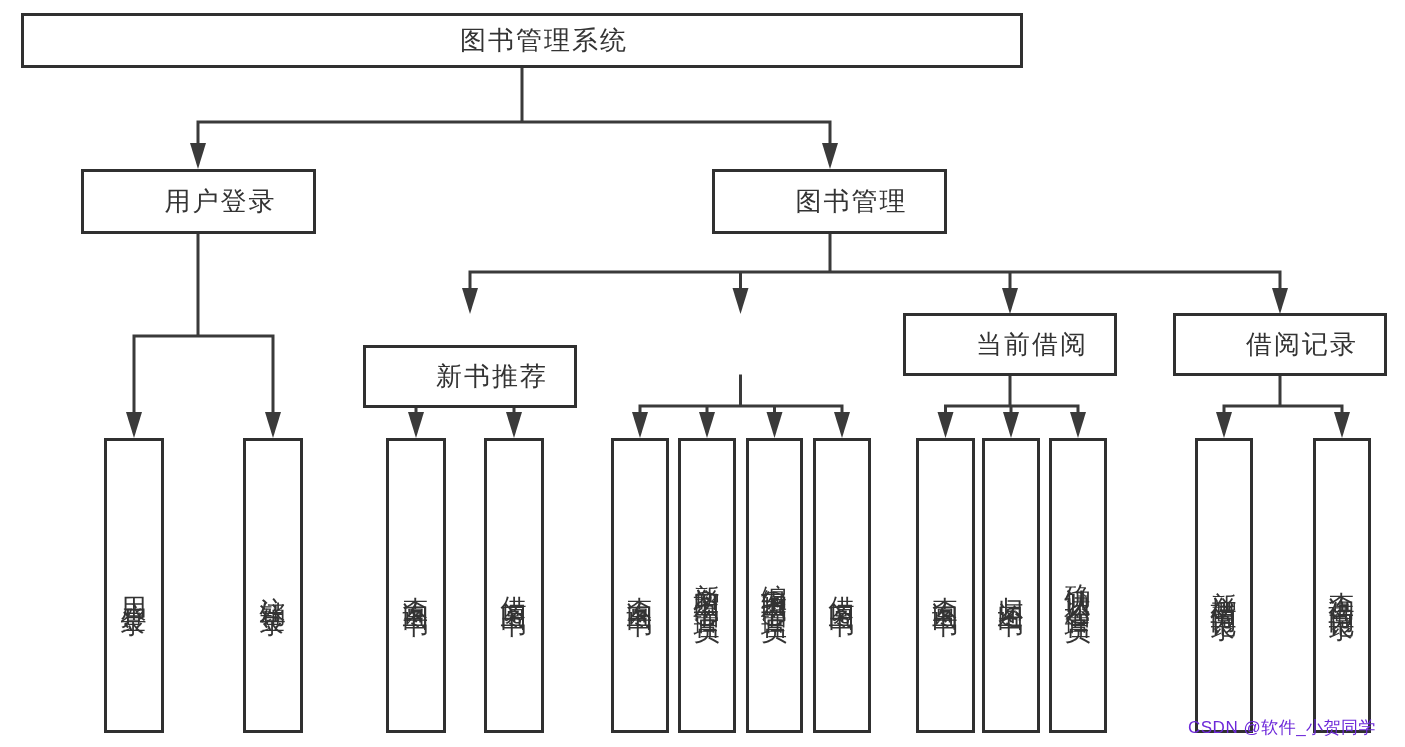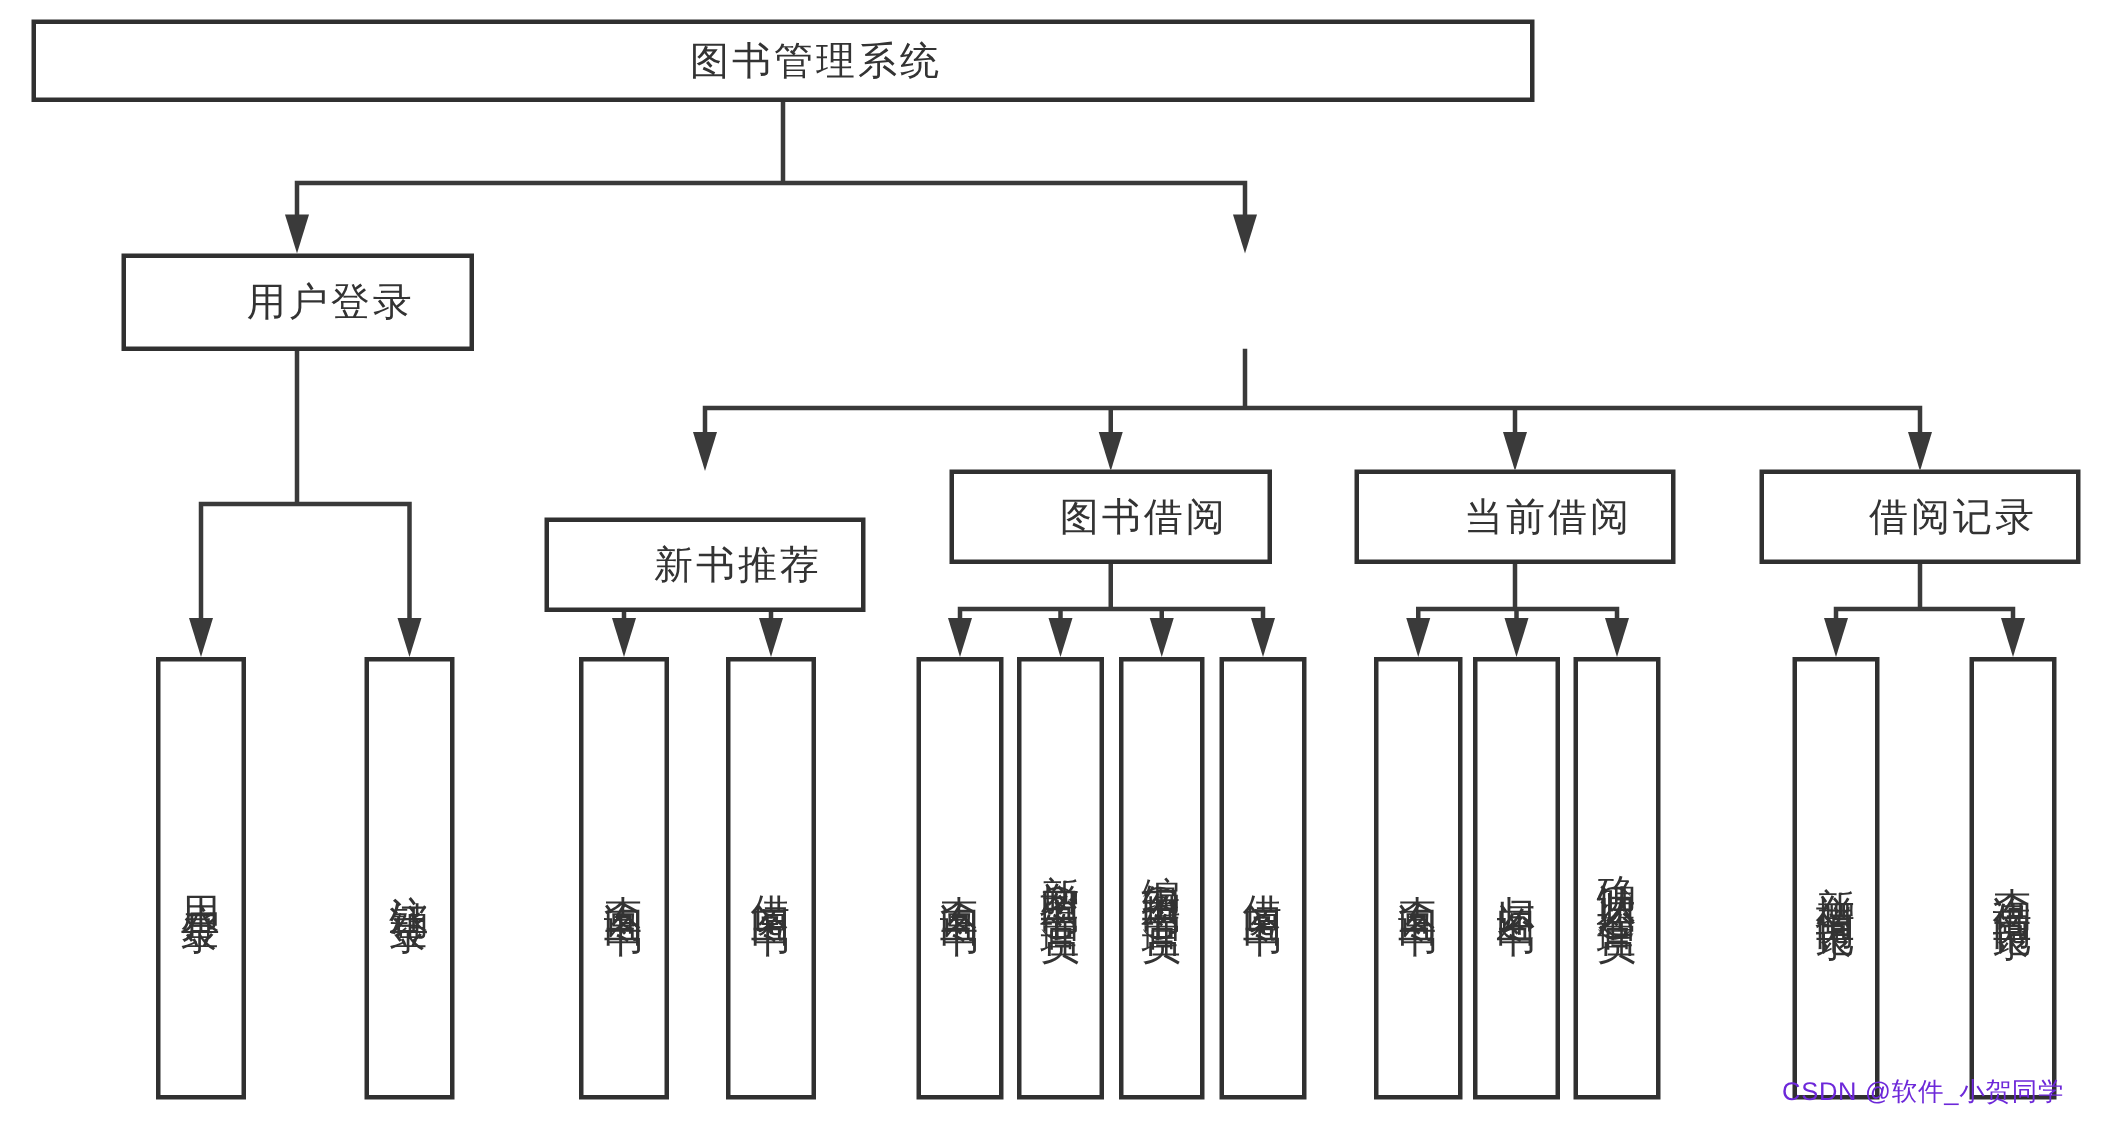--- a/index.html
+++ b/index.html
@@ -102,23 +102,23 @@
       <polygon points="1003,412 1019,412 1011,438"></polygon>
       <polygon points="1070,412 1086,412 1078,438"></polygon>
       <polygon points="1216,412 1232,412 1224,438"></polygon>
       <polygon points="1334,412 1350,412 1342,438"></polygon>
     </g>
   </svg>
 
   <div class="box" style="left:21px; top:13px; width:1002px; height:55px;">图书管理系统</div>
 
   <div class="box" style="left:81px; top:169px; width:235px; height:65px;">用户登录</div>
+  <div class="box" style="left:712px; top:169px; width:235px; height:65px;">图书管理</div>
 
   <div class="box" style="left:363px; top:313px; width:214px; height:63px;margin-top:32px;">新书推荐</div>
-  <div class="box" style="left:633px; top:313px; width:215px; height:63px;">图书借阅</div>
   <div class="box" style="left:1173px; top:313px; width:214px; height:63px;">借阅记录</div>
   <div class="box" style="left:903px; top:313px; width:214px; height:63px;">当前借阅</div>
 
   <div class="vbox" style="left:104px; top:438px; width:60px; height:295px;">用户登录</div>
   <div class="vbox" style="left:243px; top:438px; width:60px; height:295px;">注销登录</div>
 
   <div class="vbox" style="left:386px; top:438px; width:60px; height:295px;">查询图书</div>
   <div class="vbox" style="left:484px; top:438px; width:60px; height:295px;">借阅图书</div>
 
   <div class="vbox" style="left:611px; top:438px; width:58px; height:295px;">查询图书</div>

